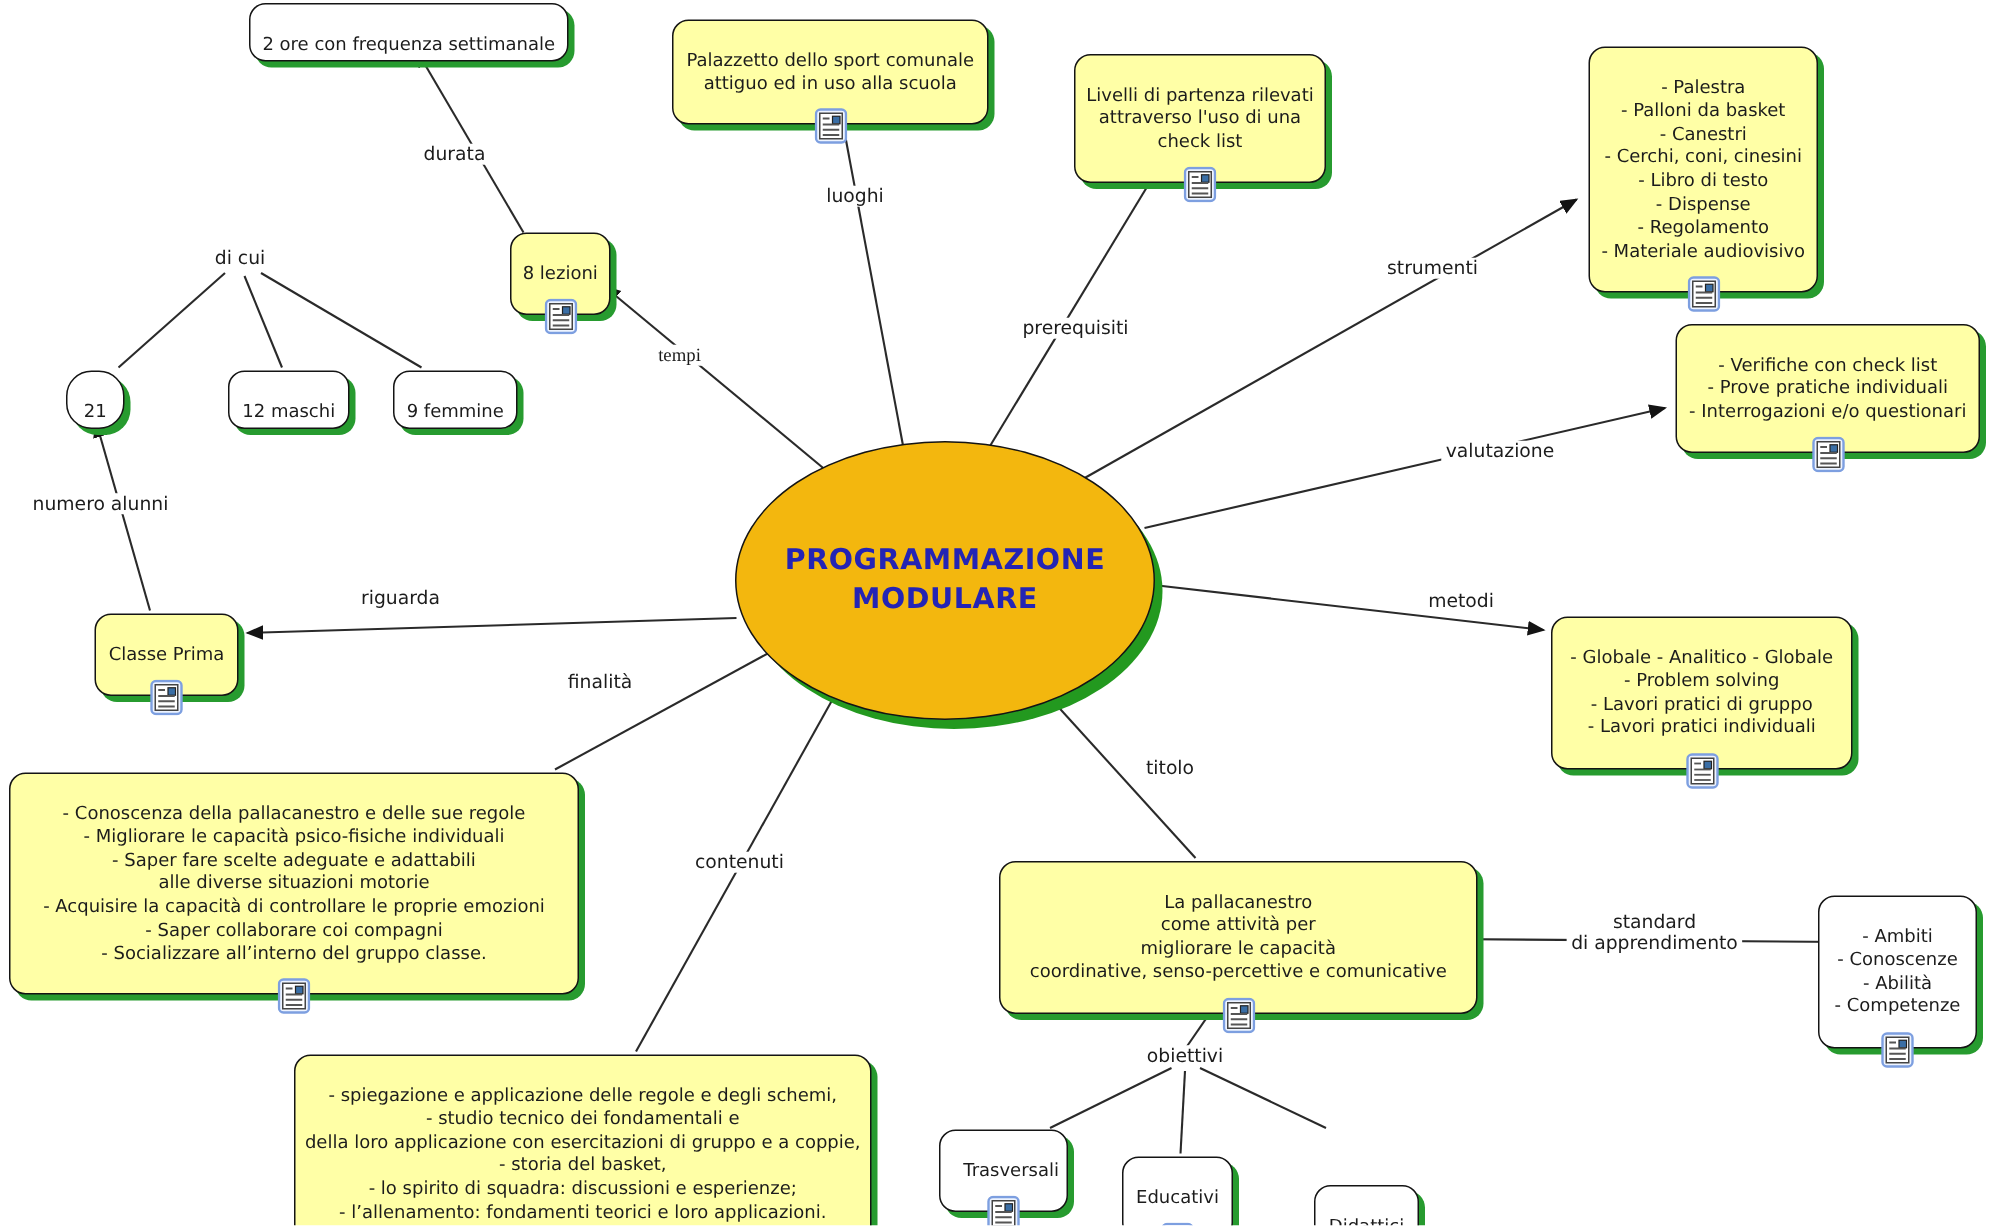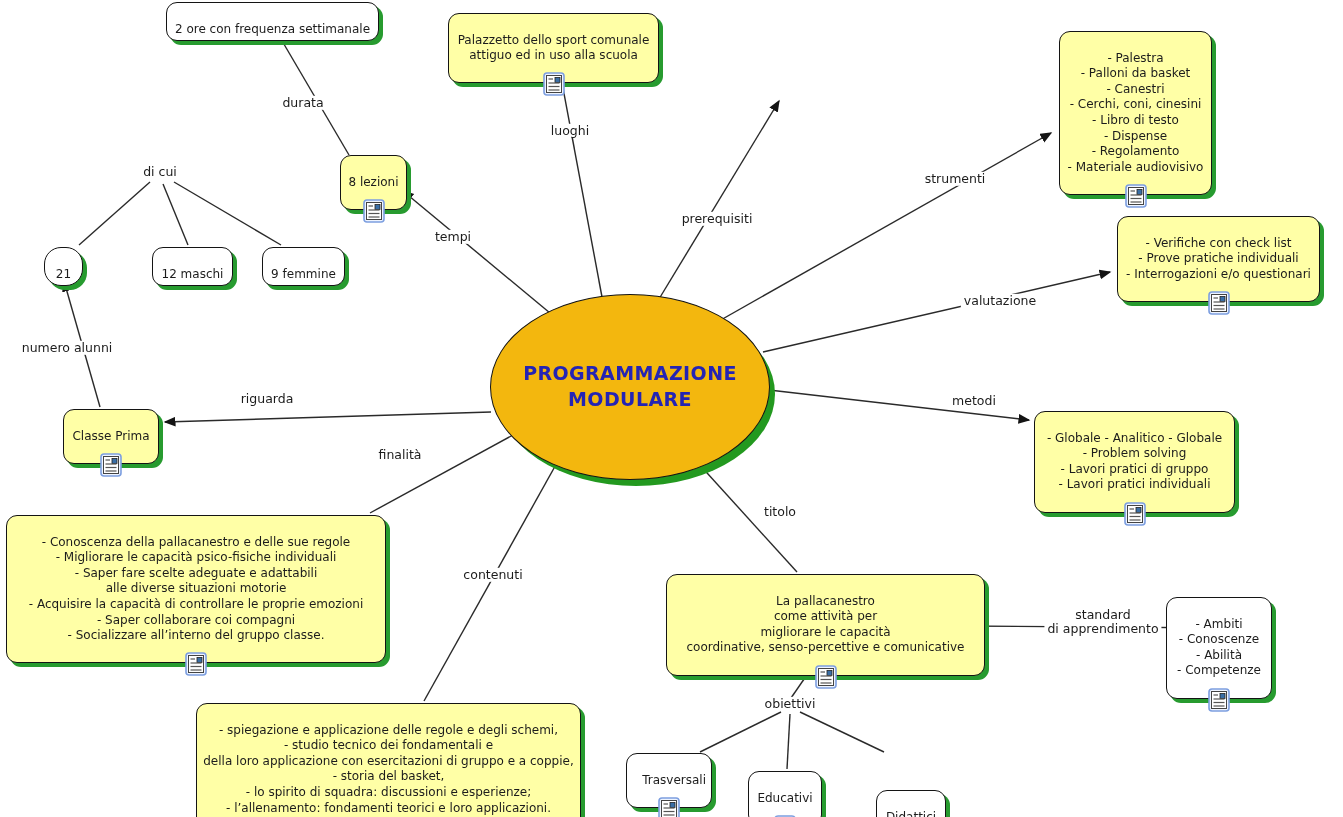--- a/index.html
+++ b/index.html
@@ -52,36 +52,36 @@
   #n-femmine     {left:262px;top:247px;width:83px;}
   #n-classe-prima{left:63px; top:409px;width:96px;}
   #n-palazzetto  {left:448px;top:13px; width:211px;}
   #n-livelli     {left:716px;top:36px; width:168px;}
   #n-strumenti   {left:1059px;top:31px;width:153px;}
   #n-valutazione {left:1117px;top:216px;width:203px;}
   #n-metodi      {left:1034px;top:411px;width:201px;}
   #n-finalita    {left:6px;  top:515px;width:380px;}
   #n-contenuti   {left:196px;top:703px;width:385px;}
   #n-titolo      {left:666px;top:574px;width:319px;}
-  #n-ambiti      {left:1166px;top:597px;width:106px;}
+  #n-ambiti      {left:1212px;top:597px;width:106px;}
   #n-trasversali {left:626px;top:753px;width:86px;text-align:right;}
   #n-educativi   {left:748px;top:771px;width:74px;}
   #n-didattici   {left:876px;top:753px;width:70px;margin-top:37px;}
 
   
   #l-durata       {left:303px;top:103px;}
   #l-di-cui       {left:160px;top:172px;}
-  #l-tempi        {left:453px;top:237px;}
+  #l-tempi        {left:453px;top:237px;font-family:Liberation Serif, serif;}
   #l-luoghi       {left:570px;top:131px;}
   #l-prerequisiti {left:717px;top:219px;}
   #l-strumenti    {left:955px;top:179px;}
   #l-valutazione  {left:1000px;top:301px;}
   #l-metodi       {left:938px;top:401px;margin-left:36px;}
   #l-riguarda     {left:267px;top:399px;text-align:right;}
-  #l-numero-alunni{left:67px;top:348px;text-align:right;}
+  #l-numero-alunni{left:67px;top:336px;text-align:right;}
   #l-finalita     {left:400px;top:455px;}
   #l-contenuti    {left:493px;top:575px;}
   #l-titolo       {left:780px;top:512px;}
   #l-standard     {left:1103px;top:622px;}
   #l-obiettivi    {left:790px;top:704px;}
 </style>
 </head>
 <body>
 
 <div id="canvas">
@@ -198,20 +198,34 @@
           <rect x="1" y="1" width="20" height="22" rx="3" fill="#eef4ff" stroke="#7d9fe0" stroke-width="1.6"></rect>
           <rect x="3.5" y="3.5" width="15" height="17" fill="#ffffff" stroke="#444" stroke-width="1"></rect>
           <rect x="12" y="5.5" width="5" height="5" fill="#3a6ea5" stroke="#222" stroke-width=".8"></rect>
           <line x1="5.5" y1="7" x2="10" y2="7" stroke="#555" stroke-width="1.2"></line>
           <line x1="5.5" y1="11" x2="16.5" y2="11" stroke="#555" stroke-width="1.2"></line>
           <line x1="5.5" y1="14.5" x2="16.5" y2="14.5" stroke="#555" stroke-width="1.2"></line>
           <line x1="5.5" y1="18" x2="16.5" y2="18" stroke="#555" stroke-width="1.2"></line>
         </svg></span>
   </div>
 
+  <div class="node" id="n-livelli">
+    <span class="node-text">Livelli di partenza rilevati
+attraverso l'uso di una
+check list</span>
+    <span class="res-icon"><svg width="22" height="24" viewBox="0 0 22 24">
+          <rect x="1" y="1" width="20" height="22" rx="3" fill="#eef4ff" stroke="#7d9fe0" stroke-width="1.6"></rect>
+          <rect x="3.5" y="3.5" width="15" height="17" fill="#ffffff" stroke="#444" stroke-width="1"></rect>
+          <rect x="12" y="5.5" width="5" height="5" fill="#3a6ea5" stroke="#222" stroke-width=".8"></rect>
+          <line x1="5.5" y1="7" x2="10" y2="7" stroke="#555" stroke-width="1.2"></line>
+          <line x1="5.5" y1="11" x2="16.5" y2="11" stroke="#555" stroke-width="1.2"></line>
+          <line x1="5.5" y1="14.5" x2="16.5" y2="14.5" stroke="#555" stroke-width="1.2"></line>
+          <line x1="5.5" y1="18" x2="16.5" y2="18" stroke="#555" stroke-width="1.2"></line>
+        </svg></span>
+  </div>
 
   <div class="node" id="n-strumenti">
     <span class="node-text">- Palestra
 - Palloni da basket
 - Canestri
 - Cerchi, coni, cinesini
 - Libro di testo
 - Dispense
 - Regolamento
 - Materiale audiovisivo</span>

